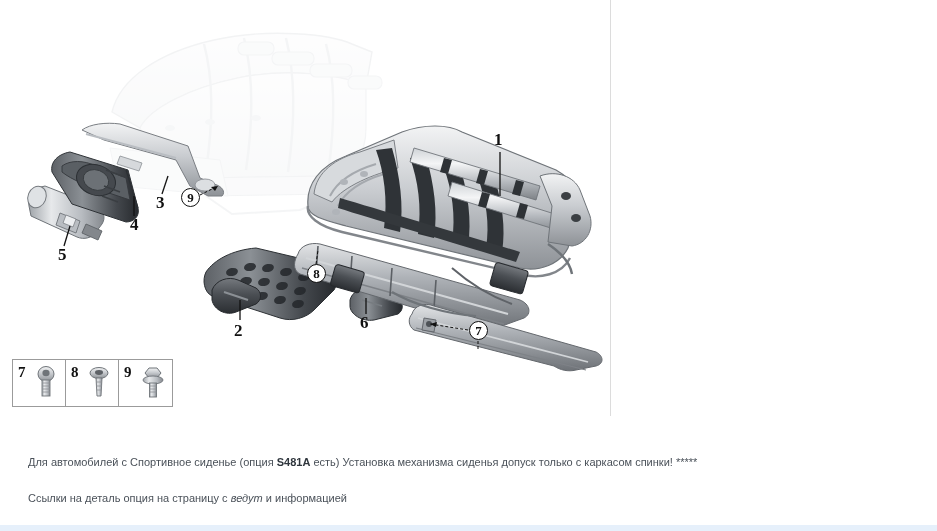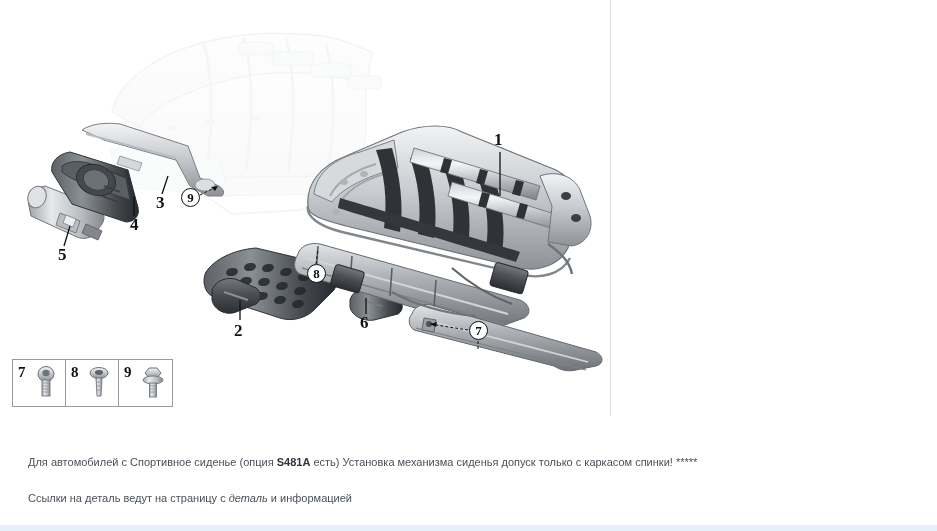--- a/index.html
+++ b/index.html
@@ -420,17 +420,17 @@
 
 
   <div id="pane-divider"></div>
 </div>
 
 <div id="notes">
   <div id="note-primary" class="note-line">
     <span>Для автомобилей с Спортивное сиденье (опция </span><span class="note-strong">S481A</span><span> есть) Установка механизма сиденья допуск только с каркасом спинки! *****</span>
   </div>
   <div id="note-secondary" class="note-line">
-    <span>Ссылки на деталь ведут на страницу с </span><span class="note-em">деталь</span><span> и информацией</span>
+    <span>Ссылки на деталь опция на страницу с </span><span class="note-em">ведут</span><span> и информацией</span>
   </div>
 </div>
 
 <div id="bottom-band"></div>
 
 </body></html>

